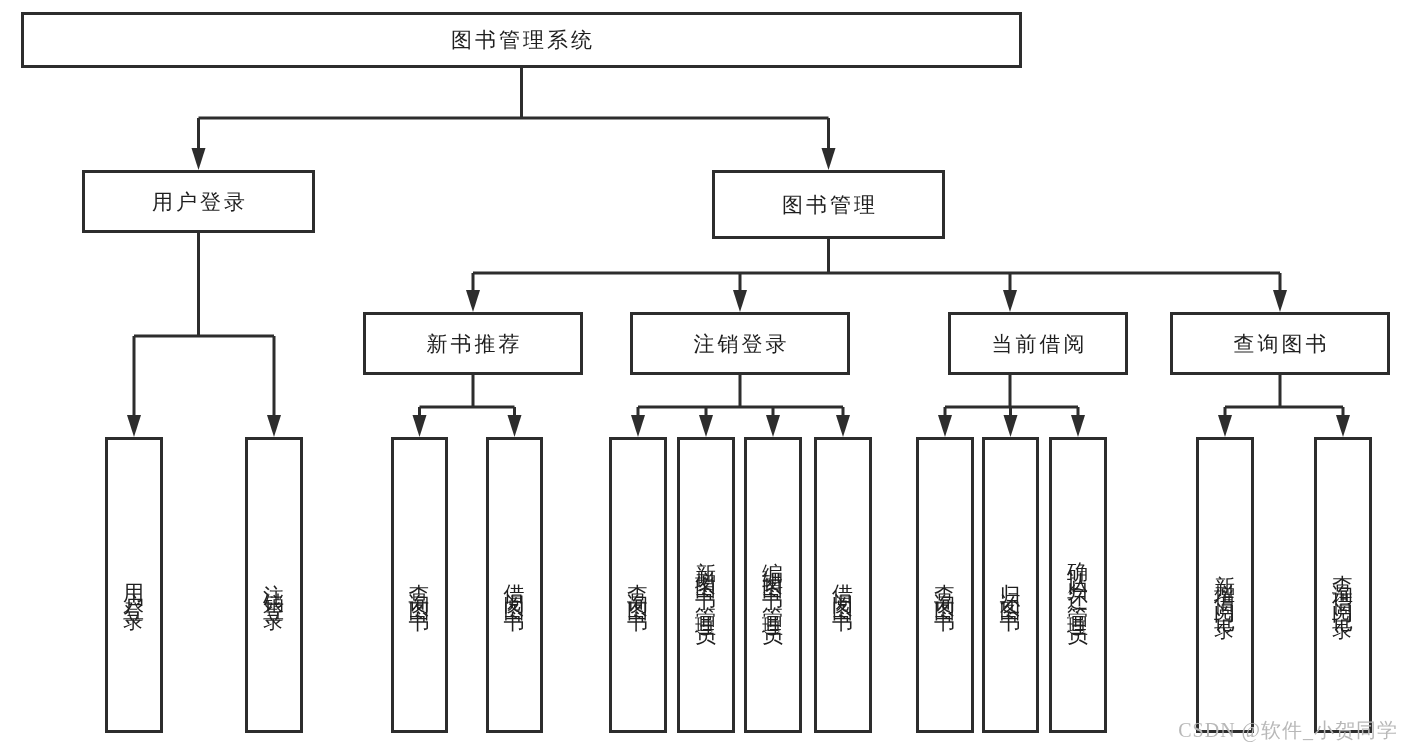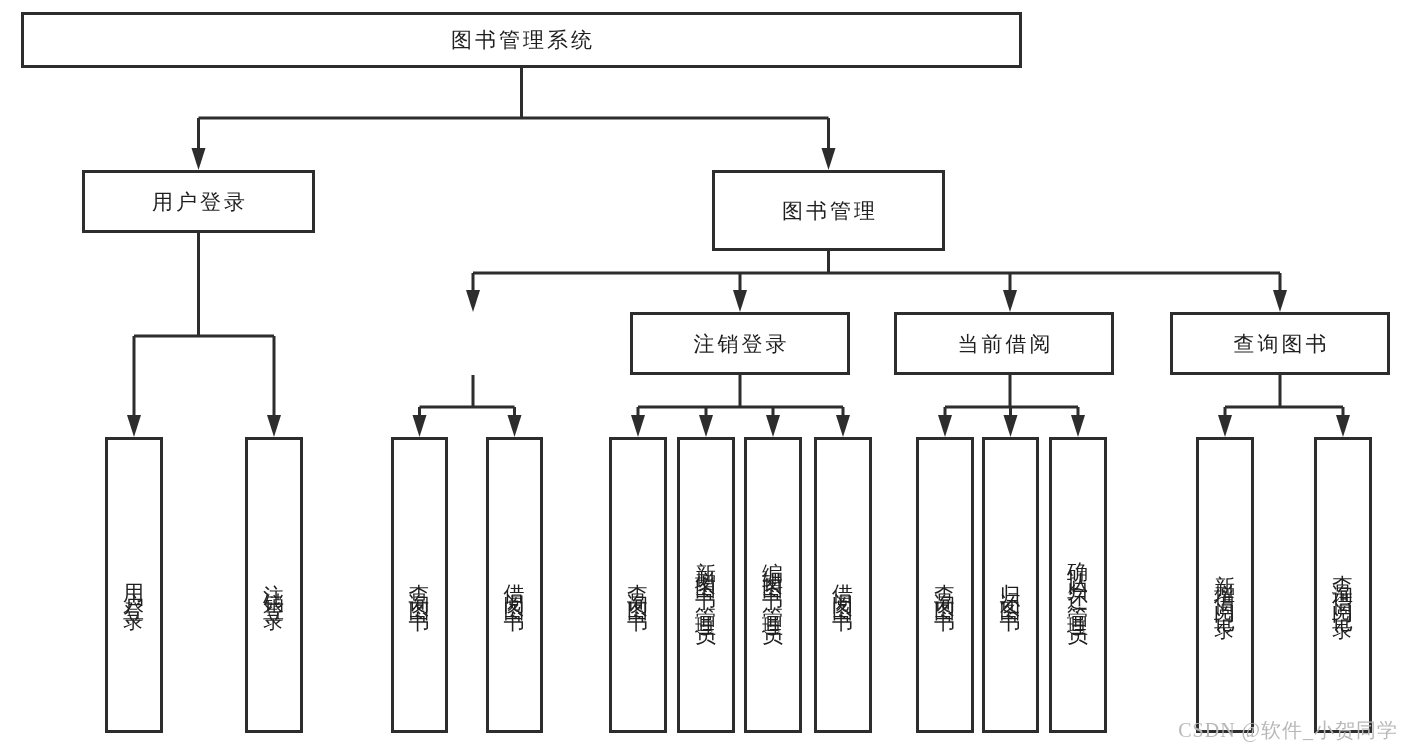--- a/index.html
+++ b/index.html
@@ -89,24 +89,25 @@
       <polygon points="1003.5,415 1017.5,415 1010.5,437"></polygon>
       <polygon points="1071,415 1085,415 1078,437"></polygon>
       <polygon points="1218,415 1232,415 1225,437"></polygon>
       <polygon points="1336,415 1350,415 1343,437"></polygon>
     </g>
   </svg>
 
   <div class="node hnode" style="left:21px;top:12px;width:1001px;height:56px">图书管理系统</div>
 
   <div class="node hnode" style="left:82px;top:170px;width:233px;height:63px">用户登录</div>
-  <div class="node hnode" style="left:712px;top:170px;width:233px;height:81px">图书管理</div>
+  <div class="node hnode" style="left:712px;top:170px;width:233px;height:69px">图书管理</div>
 
+  <div class="node hnode" style="left:363px;top:312px;width:220px;height:63px">新书推荐</div>
   <div class="node hnode" style="left:630px;top:312px;width:220px;height:63px">注销登录</div>
-  <div class="node hnode" style="left:894px;top:312px;width:220px;height:63px">当前借阅</div>
+  <div class="node hnode" style="left:948px;top:312px;width:180px;height:63px">当前借阅</div>
   <div class="node hnode" style="left:1170px;top:312px;width:220px;height:63px">查询图书</div>
 
   <div class="node vnode" style="left:105px;top:437px;width:58px;height:296px">用户登录</div>
   <div class="node vnode" style="left:245px;top:437px;width:58px;height:296px">注销登录</div>
 
   <div class="node vnode" style="left:391px;top:437px;width:57px;height:296px">查询图书</div>
   <div class="node vnode" style="left:486px;top:437px;width:57px;height:296px">借阅图书</div>
 
   <div class="node vnode" style="left:609px;top:437px;width:58px;height:296px">查询图书</div>
   <div class="node vnode" style="left:677px;top:437px;width:58px;height:296px">新增图书（管理员）</div>

